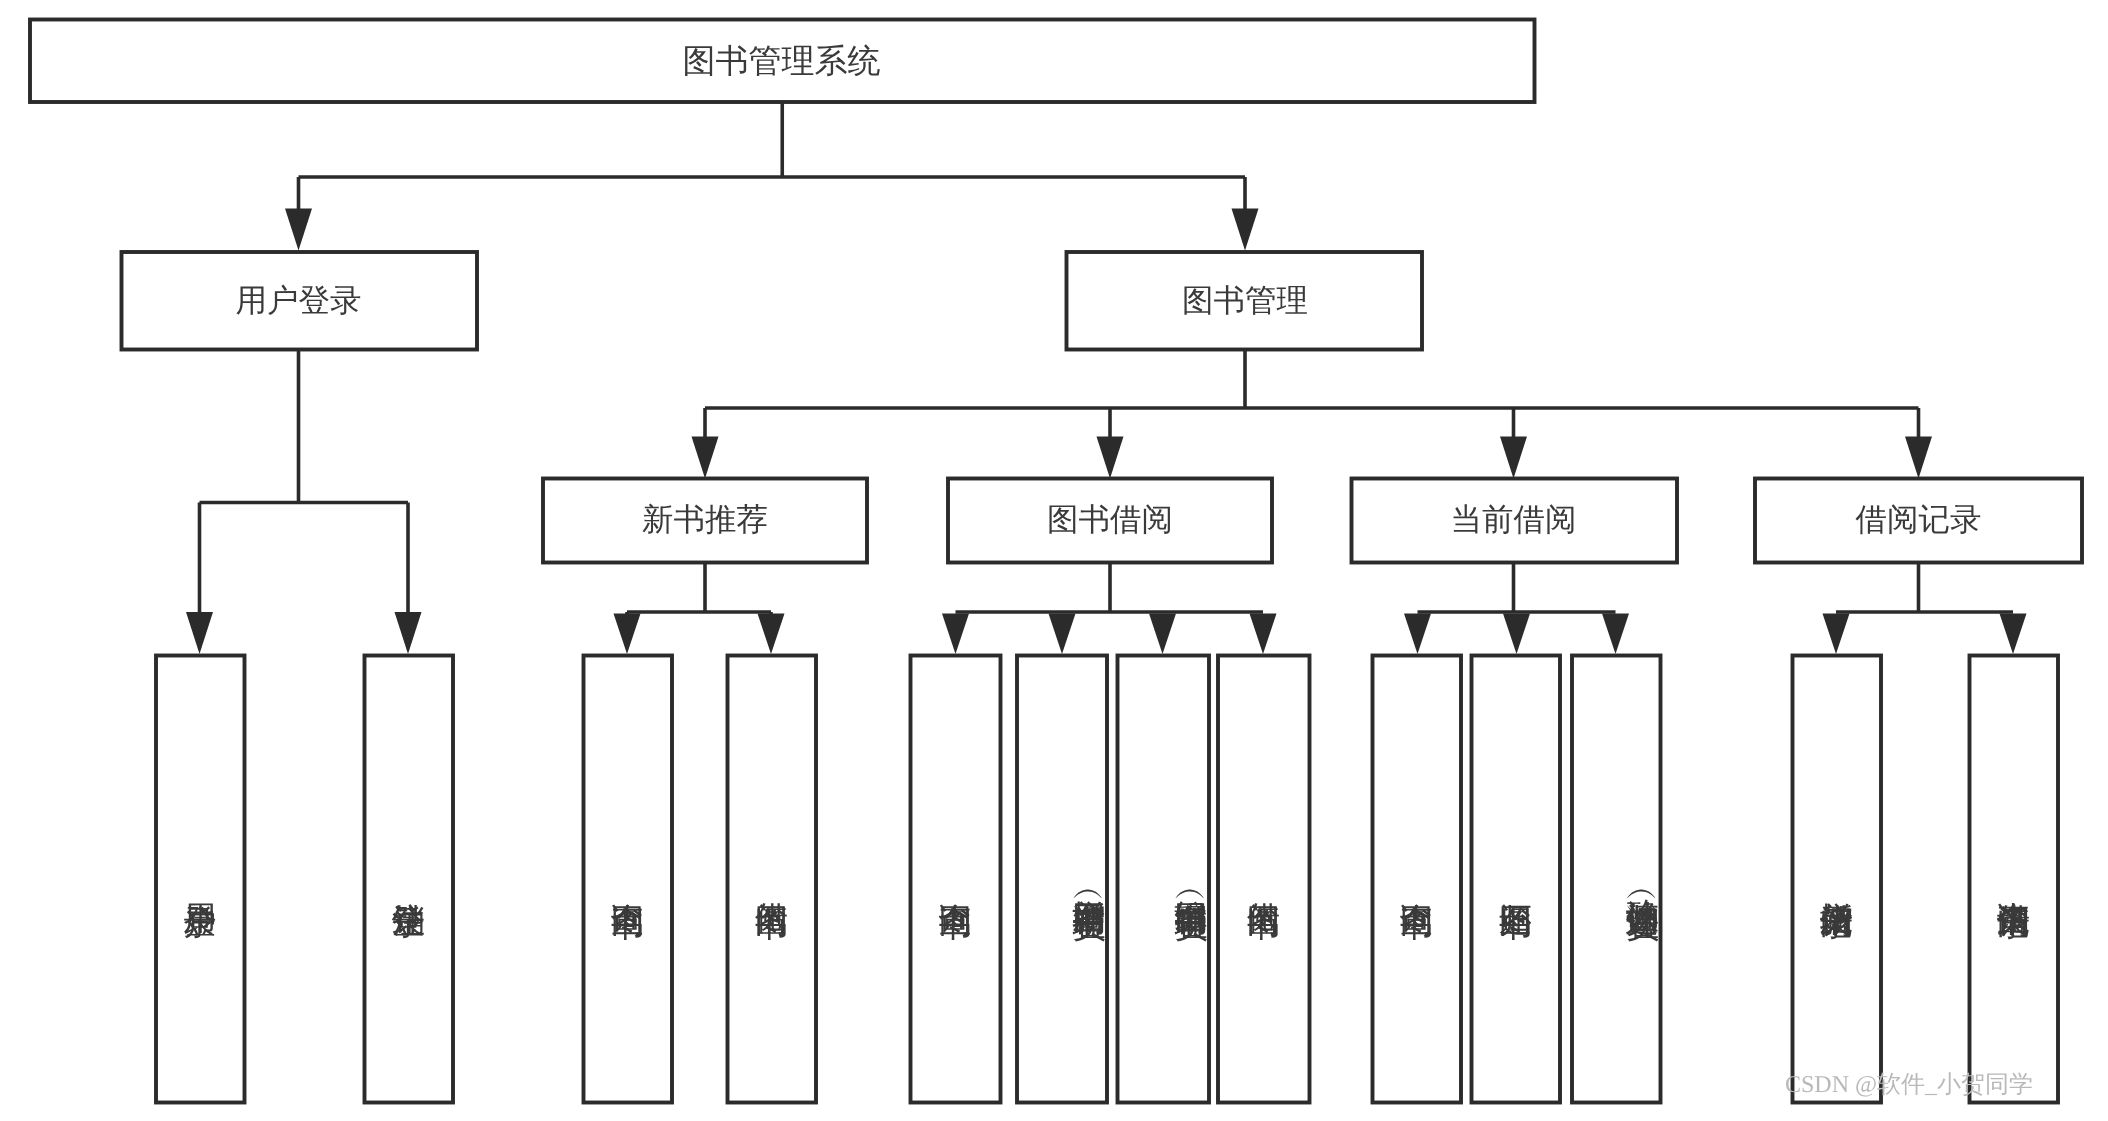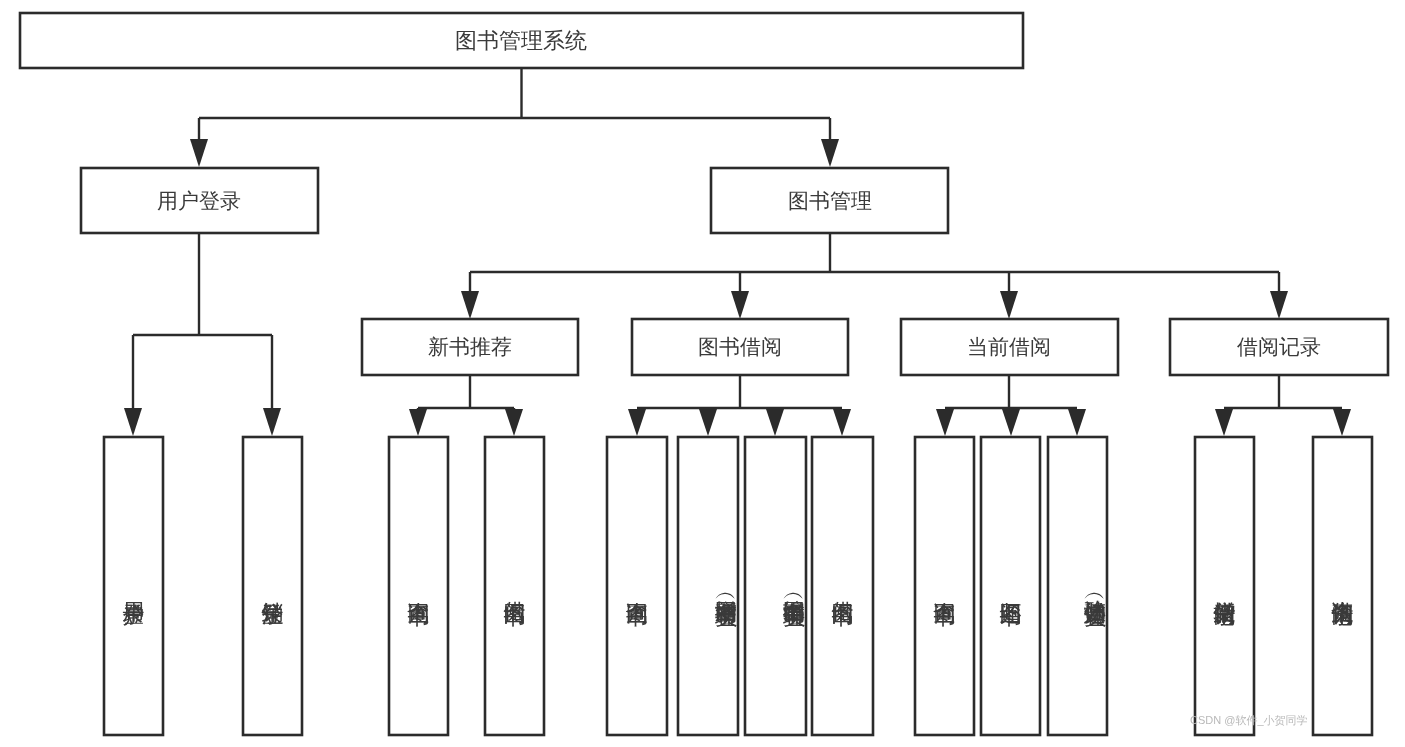--- a/index.html
+++ b/index.html
@@ -65,22 +65,22 @@
     color: #3a3a3a;
     letter-spacing: 1px;
     display: flex;
     align-items: center;
     justify-content: center;
     white-space: nowrap;
     pointer-events: none;
   }
   .watermark {
     position: absolute;
-    font-family: Liberation Sans, sans-serif;
-    font-size: 11px;
+    font-family: Liberation Serif, serif;
+    font-size: 16px;
     color: #b9b9b9;
     white-space: nowrap;
     left: 1190px;
     top: 713px;
   }
 </style>
 </head>
 <body>
 
 <div id="diagram-root">

